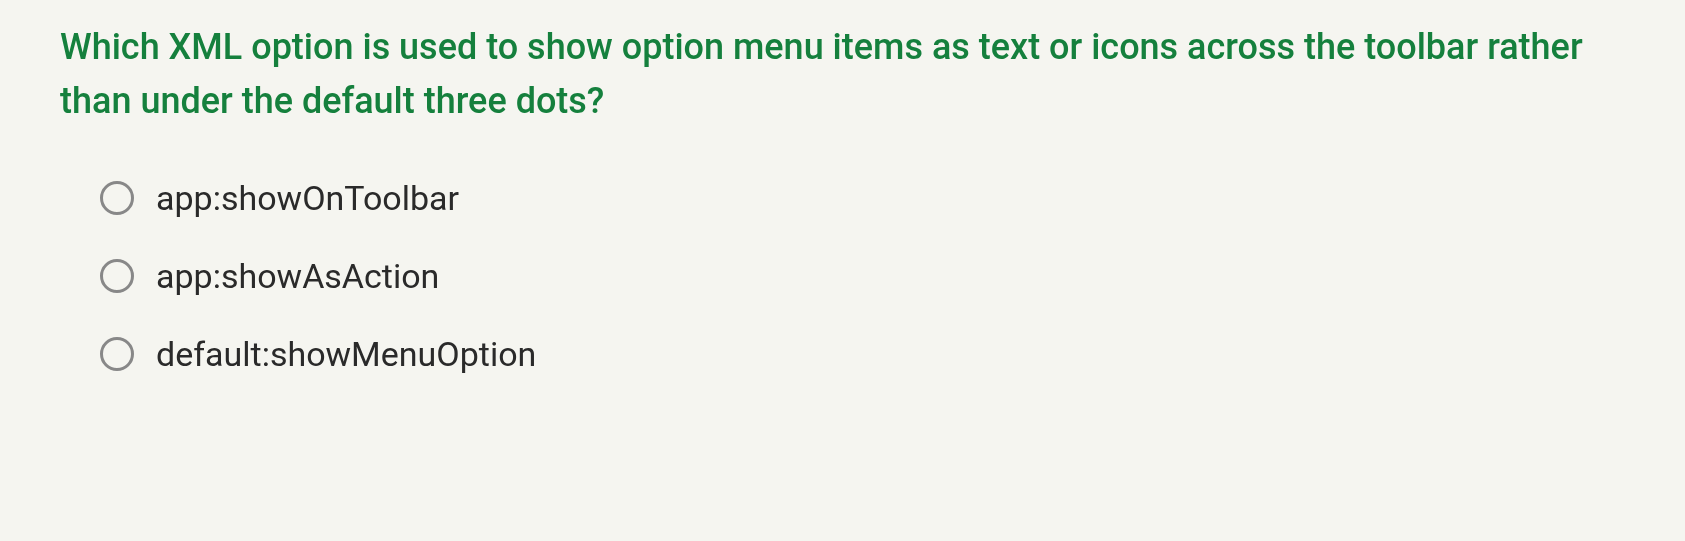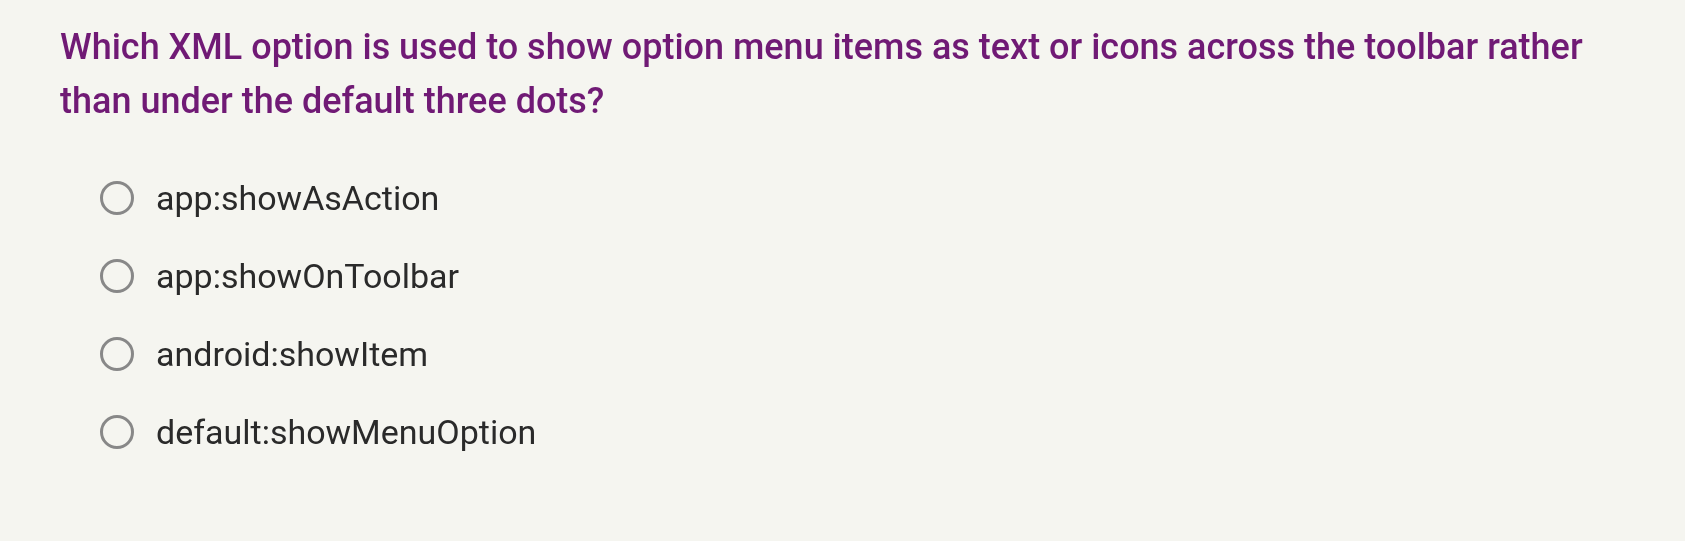--- a/index.html
+++ b/index.html
@@ -12,21 +12,21 @@
       background: #f5f5f0;
       padding: 20px 60px;
       width: 1685px;
       height: 541px;
       color: #2a2a2a;
     }
     .question-text {
       font-size: 36px;
       font-weight: 500;
       line-height: 1.5;
-      color: #701a75;
+      color: #15803d;
       margin-bottom: 50px;
     }
     .options-container {
       padding-left: 40px;
     }
     .option-row {
       display: flex;
       align-items: center;
       margin-bottom: 38px;
       cursor: pointer;
@@ -48,31 +48,27 @@
   </style>
 </head>
 <body>
 
 <div class="question-text">Which XML option is used to show option menu items as text or icons across the toolbar rather than under the default three dots?</div>
 
 <div class="options-container">
 
   <div class="option-row">
     <span class="radio-circle"></span>
-    <span class="option-label">app:showAsAction</span>
-  </div>
-
-  <div class="option-row">
-    <span class="radio-circle"></span>
     <span class="option-label">app:showOnToolbar</span>
   </div>
 
   <div class="option-row">
     <span class="radio-circle"></span>
-    <span class="option-label">android:showItem</span>
+    <span class="option-label">app:showAsAction</span>
   </div>
+
 
   <div class="option-row">
     <span class="radio-circle"></span>
     <span class="option-label">default:showMenuOption</span>
   </div>
 
 </div>
 
 </body></html>

